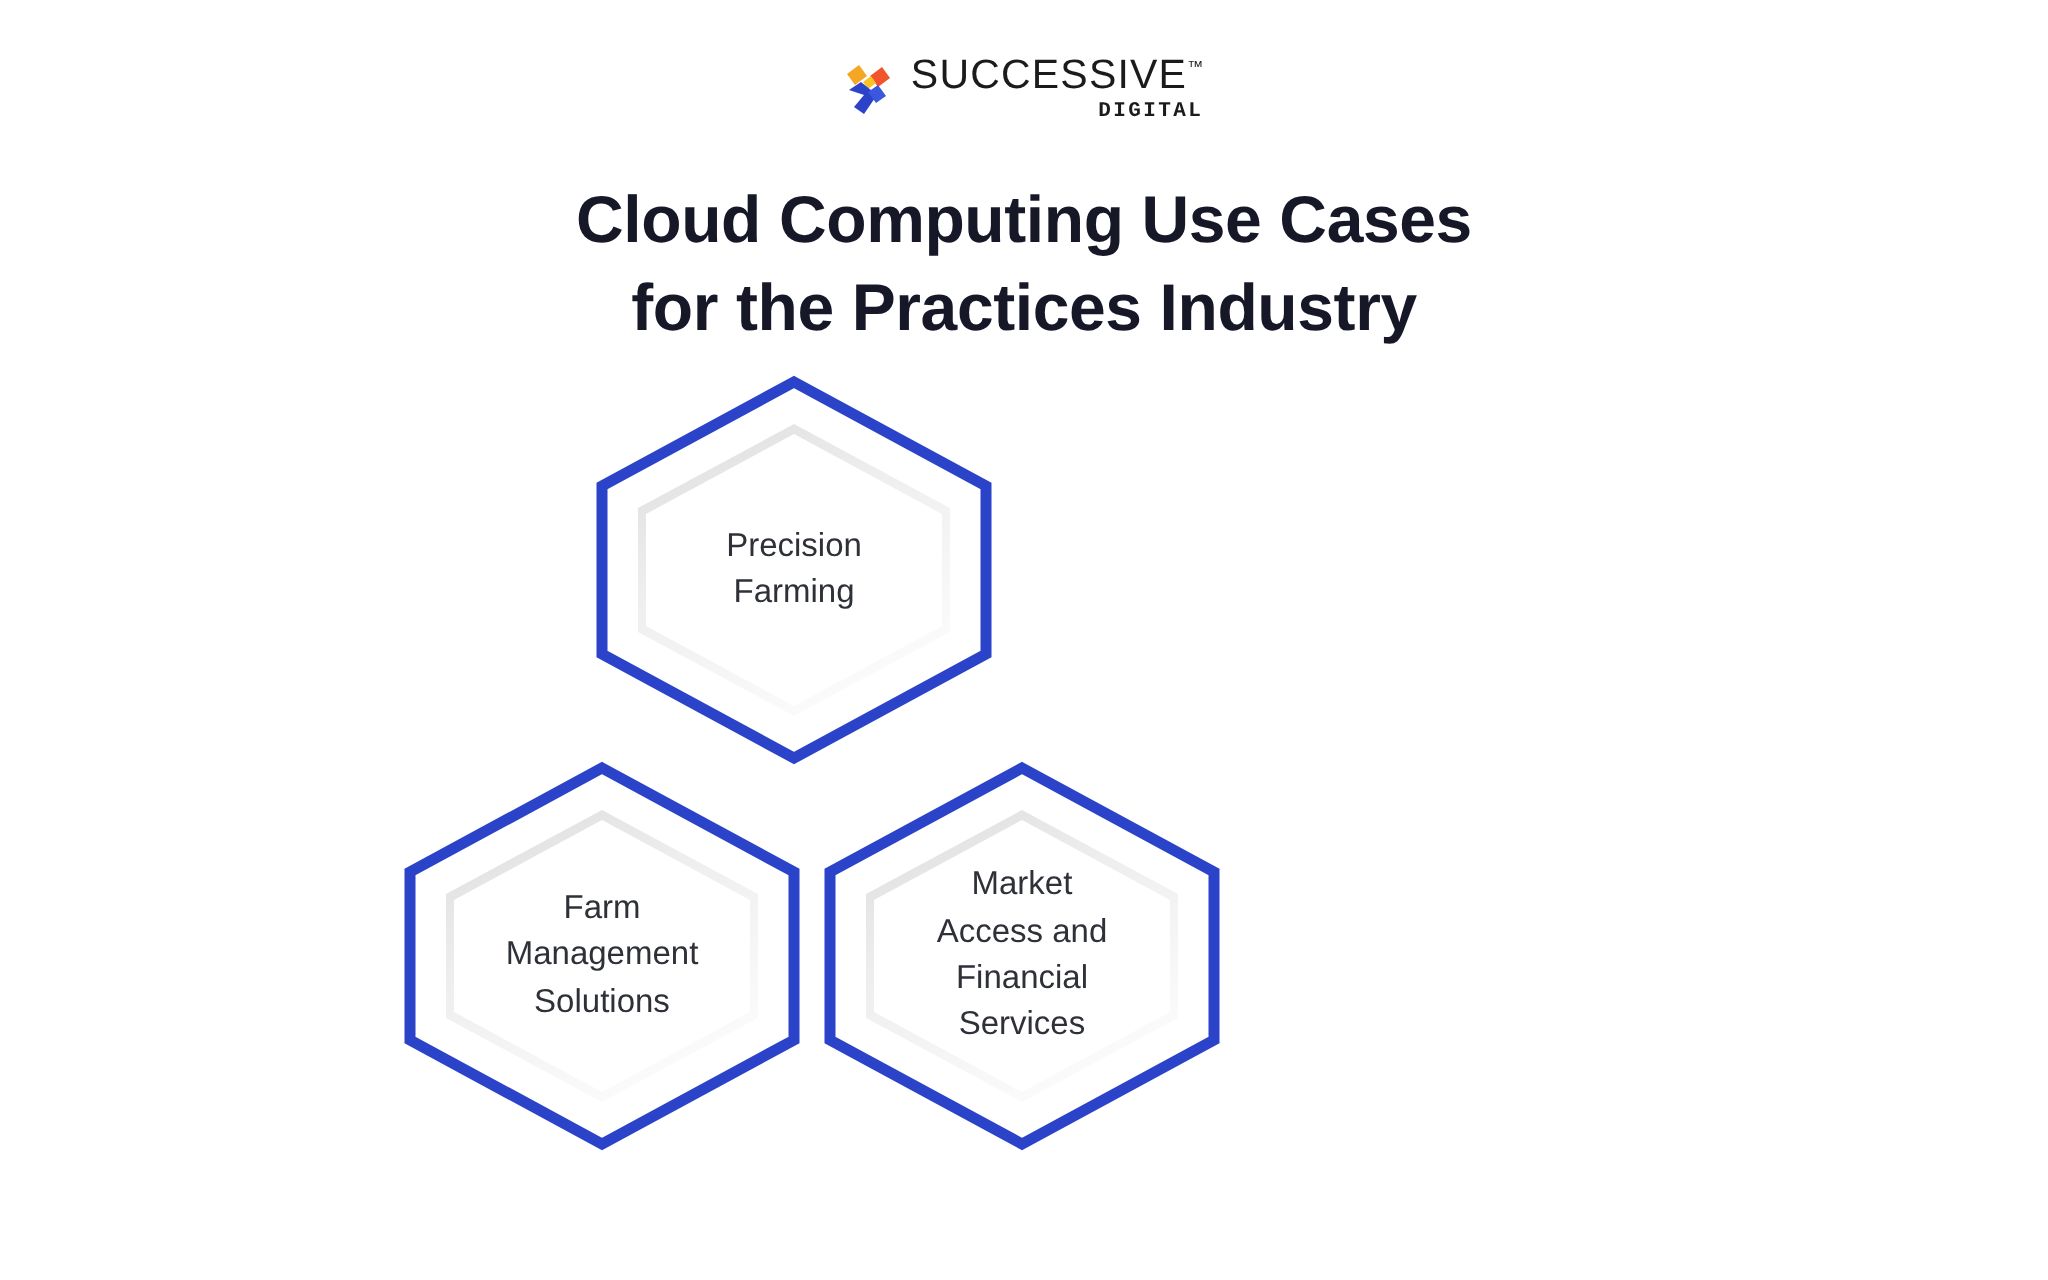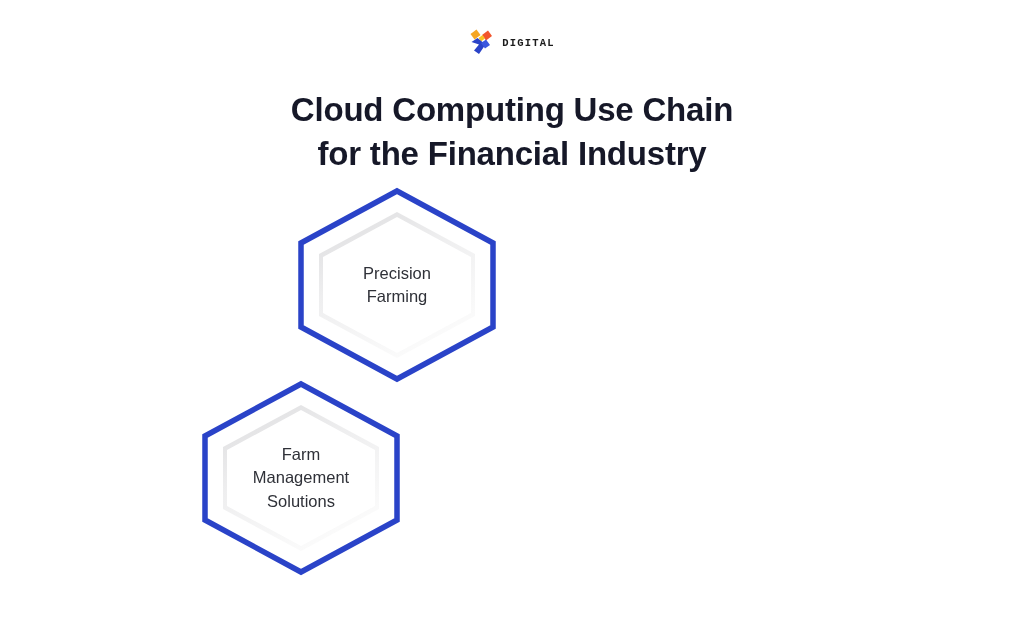--- a/index.html
+++ b/index.html
@@ -147,27 +147,28 @@
       <path d="M3 12 L15 3 L23 14 L11 23 Z" fill="#f5a623"></path>
 
       <path d="M26 14 L38 5 L46 16 L34 25 Z" fill="#f2552c"></path>
 
       <path d="M19 20 L27 14 L32 21 L24 27 Z" fill="#f7c325"></path>
 
       <path d="M5 28 L17 20 L33 33 L20 52 L10 45 L20 33 Z" fill="#2a43c8"></path>
       <path d="M24 30 L34 23 L42 34 L32 41 Z" fill="#3a57de"></path>
     </svg>
     <div class="logo-words">
+      <div class="logo-name"><span>SUCCESSIVE</span><span class="logo-tm">™</span></div>
       <div class="logo-sub">DIGITAL</div>
     </div>
   </div>
 
   <h1 class="title">
-    <span class="title-line">Cloud Computing Use Chain</span>
-    <span class="title-line">for the Financial Industry</span>
+    <span class="title-line">Cloud Computing Use Cases</span>
+    <span class="title-line">for the Practices Industry</span>
   </h1>
 
   <div class="hex-stage">
 
     <div class="hex hex-p1">
       <svg viewBox="0 0 206 198" aria-hidden="true">
         <defs>
           <linearGradient id="g1" x1="0" y1="0" x2="0.55" y2="1">
             <stop offset="0%" stop-color="#dcdcde"></stop>
             <stop offset="45%" stop-color="#eeeeef"></stop>
@@ -194,17 +195,35 @@
         </defs>
         <polygon points="103,5 199,57 199,141 103,193 7,141 7,57" fill="none" stroke="#2a43c8" stroke-width="5.5" stroke-linejoin="miter"></polygon>
         <polygon points="103,26 181,68 181,130 103,172 25,130 25,68" fill="url(#g3)"></polygon>
         <polygon points="103,31 177,71 177,127 103,167 29,127 29,71" fill="#ffffff"></polygon>
       </svg>
       <div class="hex-label">Farm
 Management
 Solutions</div>
     </div>
 
+    <div class="hex hex-p4">
+      <svg viewBox="0 0 206 198" aria-hidden="true">
+        <defs>
+          <linearGradient id="g4" x1="0" y1="0" x2="0.55" y2="1">
+            <stop offset="0%" stop-color="#dcdcde"></stop>
+            <stop offset="45%" stop-color="#eeeeef"></stop>
+            <stop offset="100%" stop-color="#fbfbfb"></stop>
+          </linearGradient>
+        </defs>
+        <polygon points="103,5 199,57 199,141 103,193 7,141 7,57" fill="none" stroke="#2a43c8" stroke-width="5.5" stroke-linejoin="miter"></polygon>
+        <polygon points="103,26 181,68 181,130 103,172 25,130 25,68" fill="url(#g4)"></polygon>
+        <polygon points="103,31 177,71 177,127 103,167 29,127 29,71" fill="#ffffff"></polygon>
+      </svg>
+      <div class="hex-label">Market
+Access and
+Financial
+Services</div>
+    </div>
 
 
   </div>
 
 </div>
 
 </body></html>

